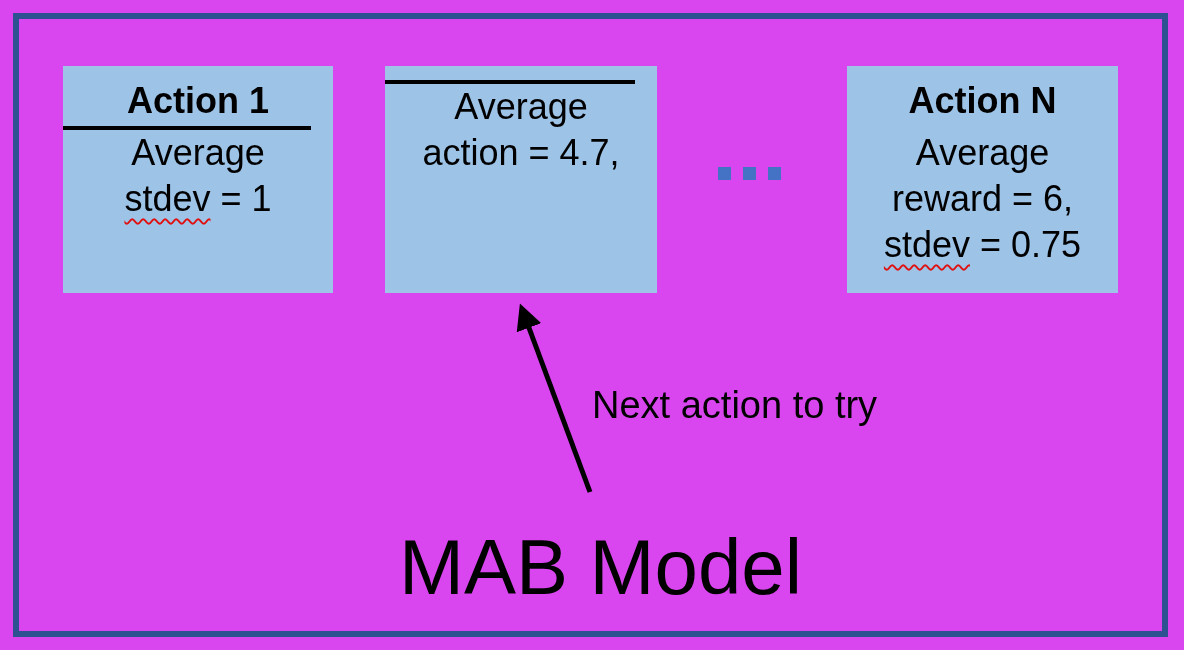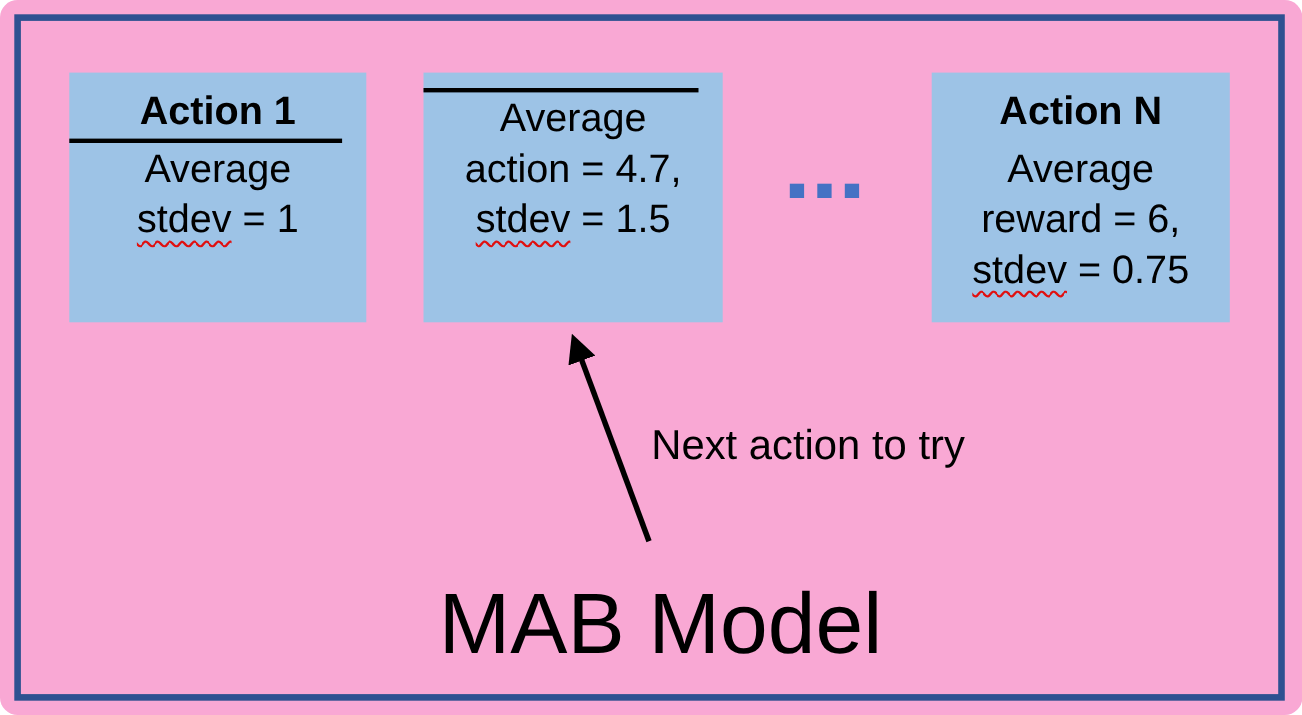--- a/index.html
+++ b/index.html
@@ -5,21 +5,21 @@
   :root{
     --box-fill:#9DC3E6;
     --frame-border:#2E5191;
     --ellipsis-dots:#4472C4;
     --text:#000000;
     --spellcheck-squiggle:#E01010;
   }
   *{box-sizing:border-box;margin:0;padding:0;}
   html,body{width:1184px;height:650px;background:#fff;overflow:hidden;}
   body{font-family:"Liberation Sans","DejaVu Sans",sans-serif;color:var(--text);}
-  .slide{position:relative;width:1184px;height:650px;background:#f9a8d4;border-radius:16px;}
+  .slide{position:relative;width:1184px;height:650px;background:#d946ef;}
   .frame{
     position:absolute;left:13px;top:13px;width:1155px;height:624px;
     border:6px solid var(--frame-border);
   }
   .action-box{
     position:absolute;top:66px;height:227px;
     background:var(--box-fill);
     text-align:center;
     padding-top:12px;
     font-size:36px;line-height:46px;
@@ -67,21 +67,20 @@
     <div class="box-title">Action 1</div>
     <div class="title-rule"></div>
     <div class="box-line">Average</div>
     <div class="box-line"><span class="misspelled">stdev</span><span> = 1</span></div>
   </div>
 
   <div class="action-box box-2">
     <div class="title-rule"></div>
     <div class="box-line">Average</div>
     <div class="box-line">action = 4.7,</div>
-    <div class="box-line"><span class="misspelled">stdev</span><span> = 1.5</span></div>
   </div>
 
   <div class="ellipsis" aria-label="...">
     <div class="dot"></div>
     <div class="dot"></div>
     <div class="dot"></div>
   </div>
 
   <div class="action-box box-n">
     <div class="box-title">Action N</div>

